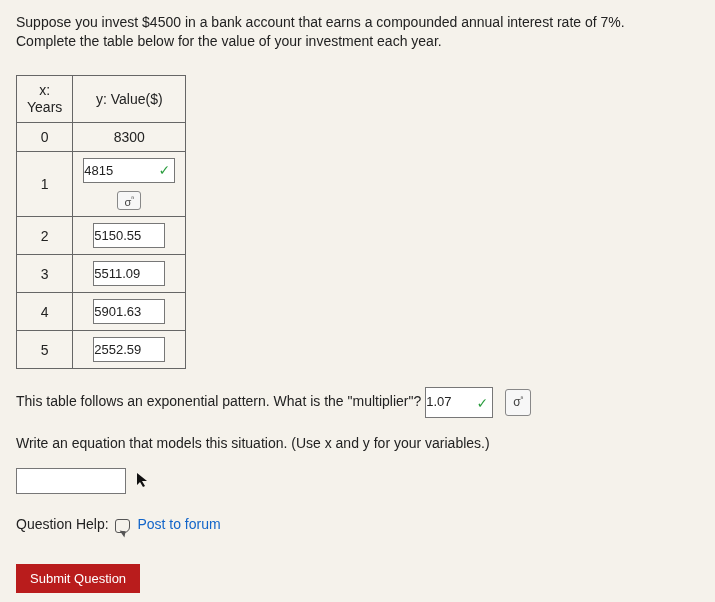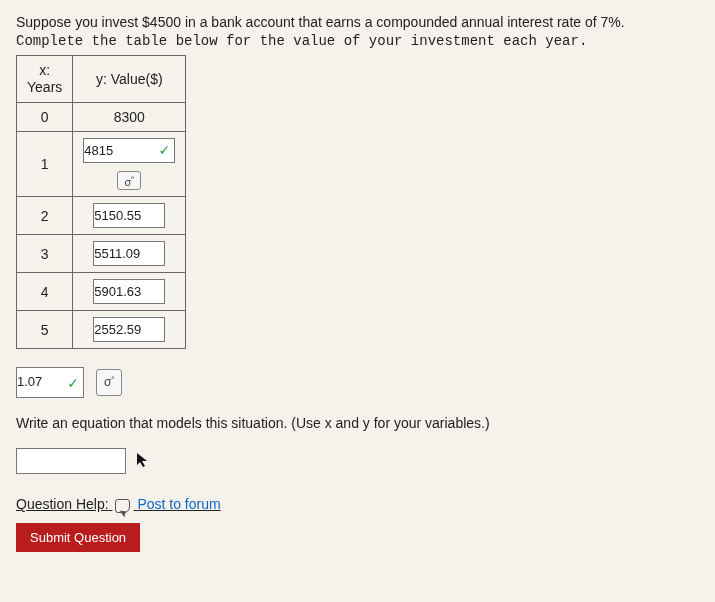--- a/index.html
+++ b/index.html
@@ -7,21 +7,21 @@
       font-family: Verdana, Geneva, sans-serif;
       font-size: 14px;
       color: #222;
       background: #f5f2eb;
       padding: 12px 16px;
       width: 715px;
       height: 602px;
       position: relative;
     }
     .question-text { line-height: 1.5; }
-    .instruction { margin-bottom: 6px; font-family: Liberation Mono, monospace; }
+    .instruction { margin-bottom: 26px; }
     table.data-table {
       border-collapse: collapse;
       margin-bottom: 18px;
     }
     table.data-table th, table.data-table td {
       border: 1px solid #666;
       padding: 6px 10px;
       text-align: center;
       font-weight: normal;
       background: rgba(255,255,255,0.1);
@@ -83,21 +83,21 @@
       width: 110px;
       height: 26px;
       padding: 3px 6px;
     }
     .cursor-arrow {
       display: inline-block;
       margin-left: 6px;
       font-size: 16px;
       transform: translateY(2px);
     }
-    .help-line { margin-top: 22px; margin-bottom: 10px; text-decoration: underline; }
+    .help-line { margin-top: 22px; margin-bottom: 31px; }
     .help-icon {
       display: inline-block;
       width: 15px; height: 14px;
       border: 1.5px solid #555;
       border-radius: 3px 3px 6px 3px;
       position: relative;
       vertical-align: middle;
       margin: 0 4px 0 2px;
     }
     .help-icon::after {
@@ -167,20 +167,21 @@
     <td><span class="answer-box">5901.63</span></td>
   </tr>
   <tr>
     <td>5</td>
     <td><span class="answer-box">2552.59</span></td>
   </tr>
 </tbody>
   </table>
 
 <div class="prompt-line">
+  <span>This table follows an exponential pattern. What is the "multiplier"?</span>
   <span class="inline-group">
     <span class="answer-box">
       <span>1.07</span>
       <span class="check-icon check-inbox">✓</span>
     </span>
     <span class="sigma-inline">σ<sup style="font-size:8px">ⁿ</sup></span>
   </span>
 </div>
 
 <p class="prompt-line">Write an equation that models this situation. (Use x and y for your variables.)</p>

